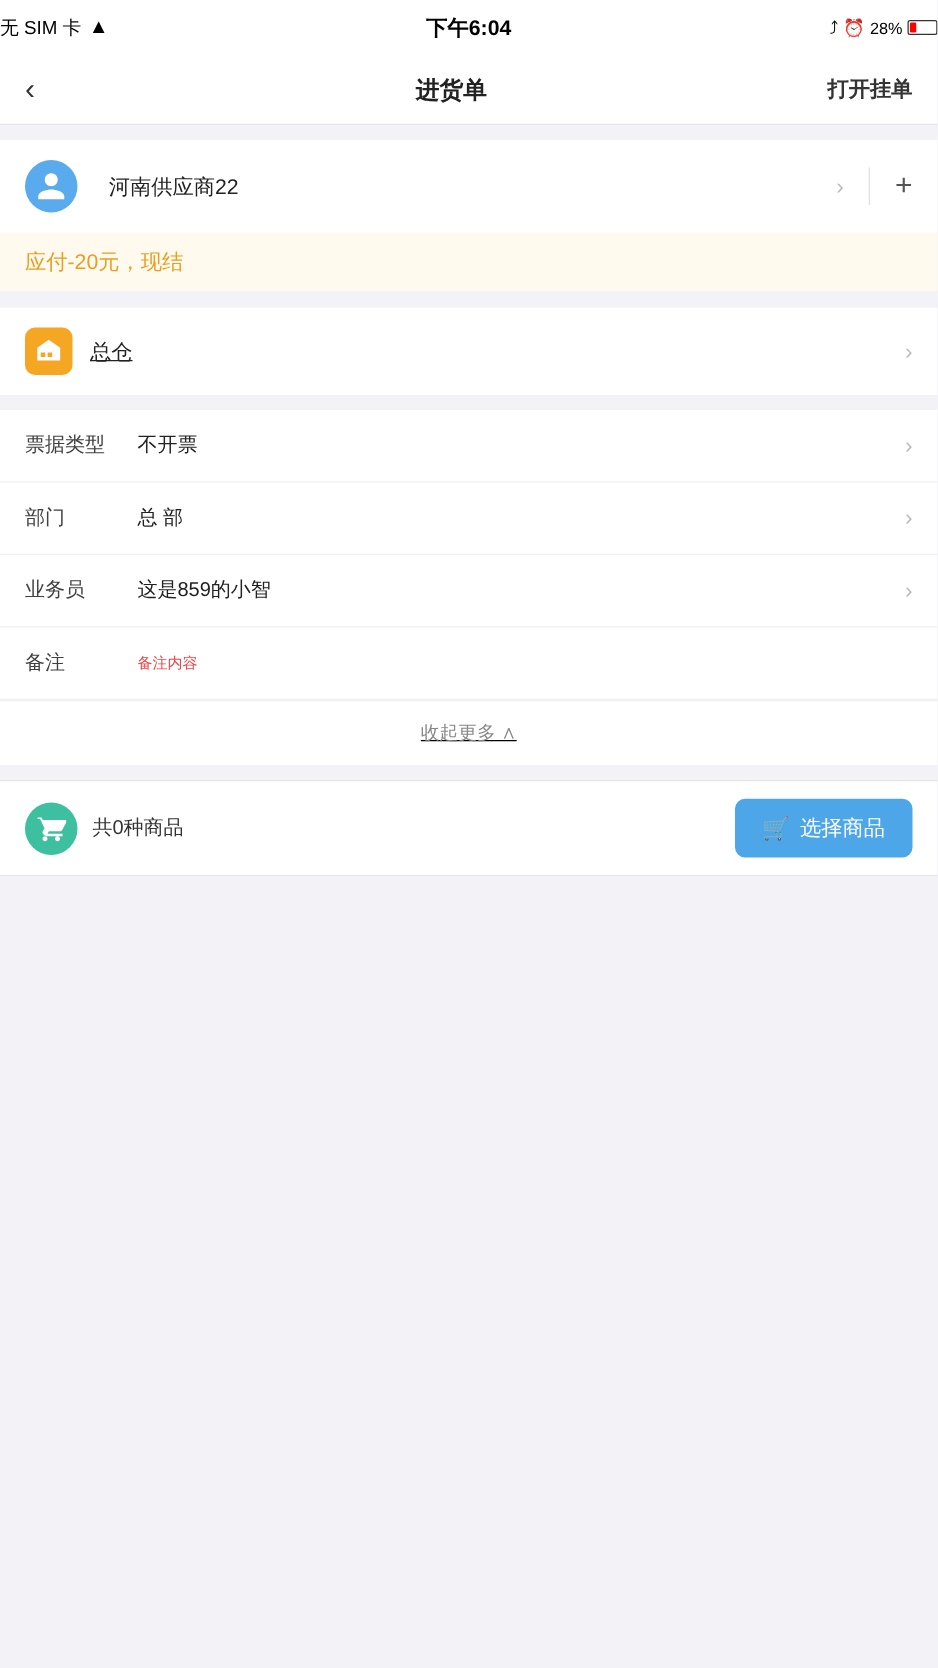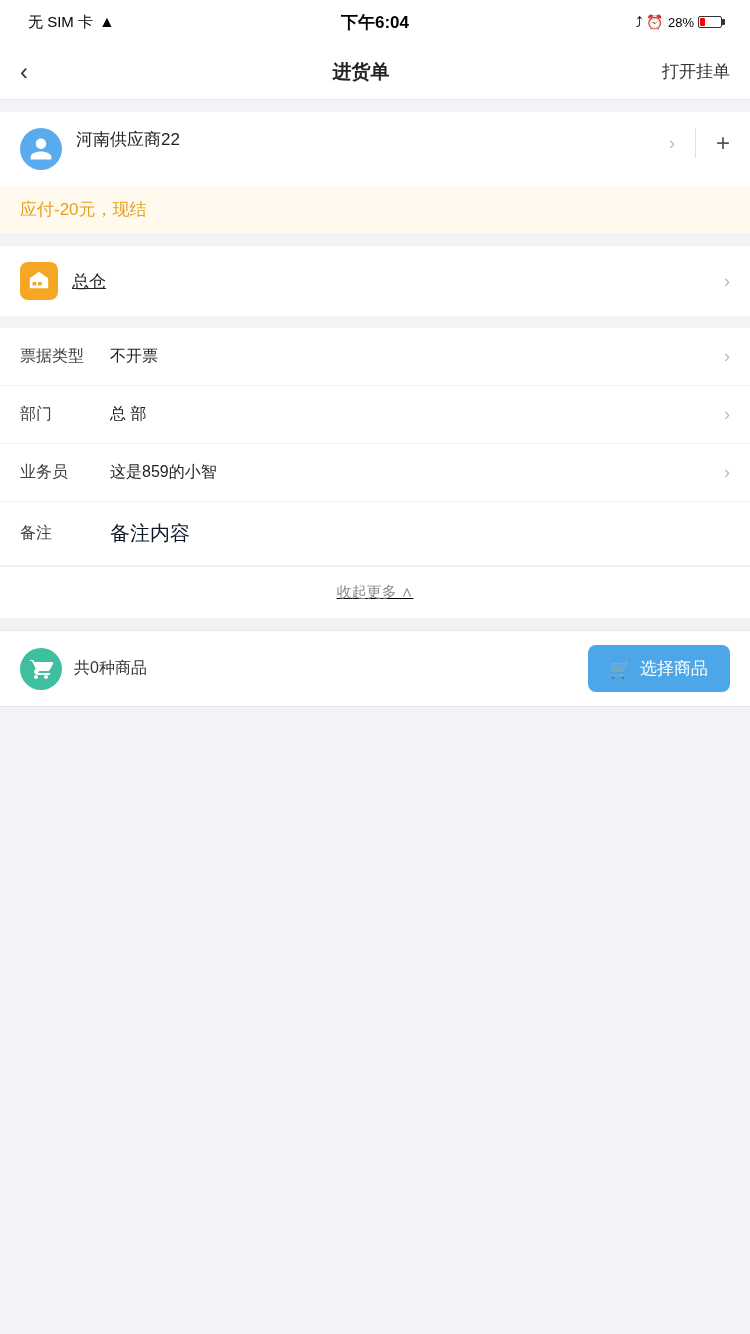--- a/index.html
+++ b/index.html
@@ -12,21 +12,21 @@
       overflow-x: hidden;
     }
 
     
     .status-bar {
       background: #fff;
       height: 44px;
       display: flex;
       align-items: center;
       justify-content: space-between;
-      padding: 0 28px;
+      padding: 0 0;
       font-size: 15px;
       font-weight: 500;
     }
     .status-left {
       display: flex;
       align-items: center;
       gap: 6px;
       font-size: 15px;
     }
     .status-center {
@@ -94,42 +94,43 @@
       width: 40px;
     }
     .nav-title {
       font-size: 19px;
       font-weight: 600;
       color: #222;
     }
     .nav-action {
       font-size: 17px;
       color: #333;
-      font-weight: 400;
+      font-weight: 700;
       cursor: pointer;
     }
 
     
     .section-gap {
       height: 12px;
       background: #f2f2f7;
     }
 
     
     .card-section {
       background: #fff;
       margin: 0;
     }
 
     
     .supplier-row {
       display: flex;
-      align-items: flex-start;
+      align-items: center;
       padding: 16px 20px;
       background: #fff;
+      gap: 11px;
     }
     .supplier-avatar {
       width: 42px;
       height: 42px;
       border-radius: 50%;
       background: #5aaaee;
       display: flex;
       align-items: center;
       justify-content: center;
       margin-right: 14px;
@@ -228,22 +229,22 @@
       flex-shrink: 0;
     }
     .form-value {
       flex: 1;
       font-size: 16px;
       color: #222;
       padding-left: 10px;
     }
     .form-placeholder {
       flex: 1;
-      font-size: 20px;
-      color: #0f172a;
+      font-size: 12px;
+      color: #ef4444;
       padding-left: 10px;
     }
 
     
     .collapse-row {
       background: #fff;
       text-align: center;
       padding: 16px 20px;
       border-top: 1px solid #f0f0f0;
       text-decoration: underline;

